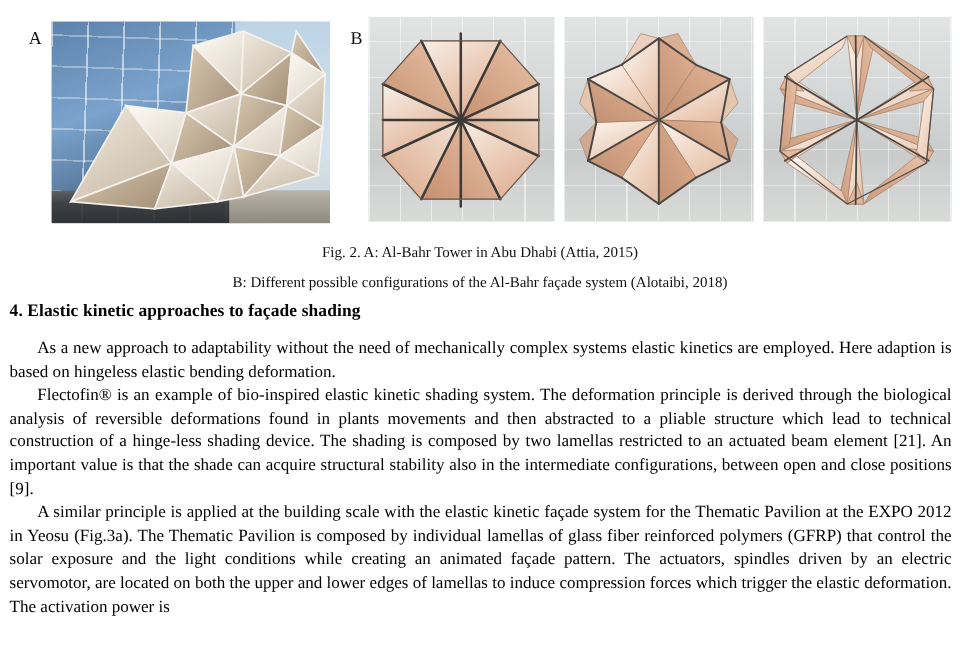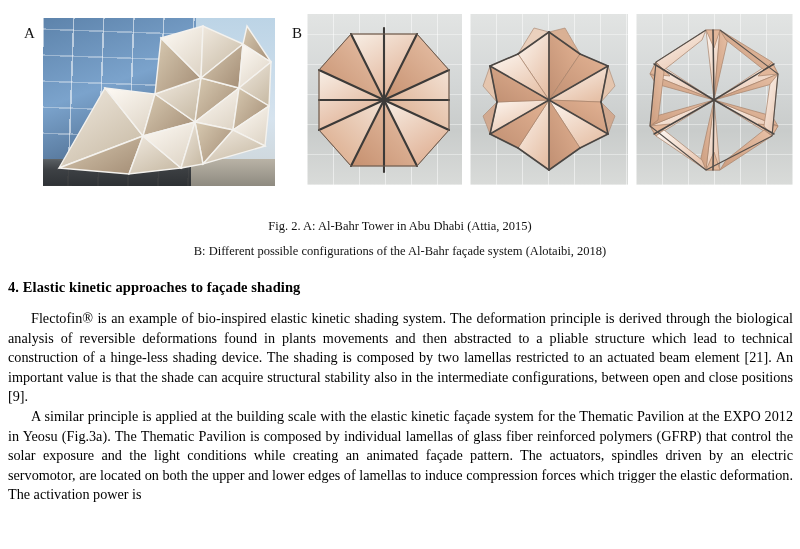--- a/index.html
+++ b/index.html
@@ -94,26 +94,26 @@
   }
   .bpanel svg { position: absolute; left: 0; top: 0; }
 
   
   .caption {
     text-align: center;
     font-size: 12.5px;
     line-height: 1.0;
     color: #111;
   }
-  .caption-1 { margin-top: 24px; }
+  .caption-1 { margin-top: 8px; }
   .caption-2 { margin-top: 12px; }
 
   
   .section-heading {
-    margin: 22px 0 0 8px;
+    margin: 10px 0 0 8px;
     font-size: 14.5px;
     font-weight: bold;
     letter-spacing: 0.1px;
     color: #000;
   }
 
   
   .body {
     margin: 13px 7px 0 8px;
   }
@@ -341,15 +341,16 @@
     </svg>
   </div>
 </div>
 
 <div class="caption caption-1">Fig. 2. A: Al-Bahr Tower in Abu Dhabi (Attia, 2015)</div>
 <div class="caption caption-2">B: Different possible configurations of the Al-Bahr façade system (Alotaibi, 2018)</div>
 
 <h2 class="section-heading">4. Elastic kinetic approaches to façade shading</h2>
 
 <div class="body">
+  <p>As a new approach to adaptability without the need of mechanically complex systems elastic kinetics are employed. Here adaption is based on hingeless elastic bending deformation.</p>
   <p>Flectofin® is an example of bio-inspired elastic kinetic shading system. The deformation principle is derived through the biological analysis of reversible deformations found in plants movements and then abstracted to a pliable structure which lead to technical construction of a hinge-less shading device. The shading is composed by two lamellas restricted to an actuated beam element [21]. An important value is that the shade can acquire structural stability also in the intermediate configurations, between open and close positions [9].</p>
   <p>A similar principle is applied at the building scale with the elastic kinetic façade system for the Thematic Pavilion at the EXPO 2012 in Yeosu (Fig.3a). The Thematic Pavilion is composed by individual lamellas of glass fiber reinforced polymers (GFRP) that control the solar exposure and the light conditions while creating an animated façade pattern. The actuators, spindles driven by an electric servomotor, are located on both the upper and lower edges of lamellas to induce compression forces which trigger the elastic deformation. The activation power is</p>
 </div>
 
 </body></html>

